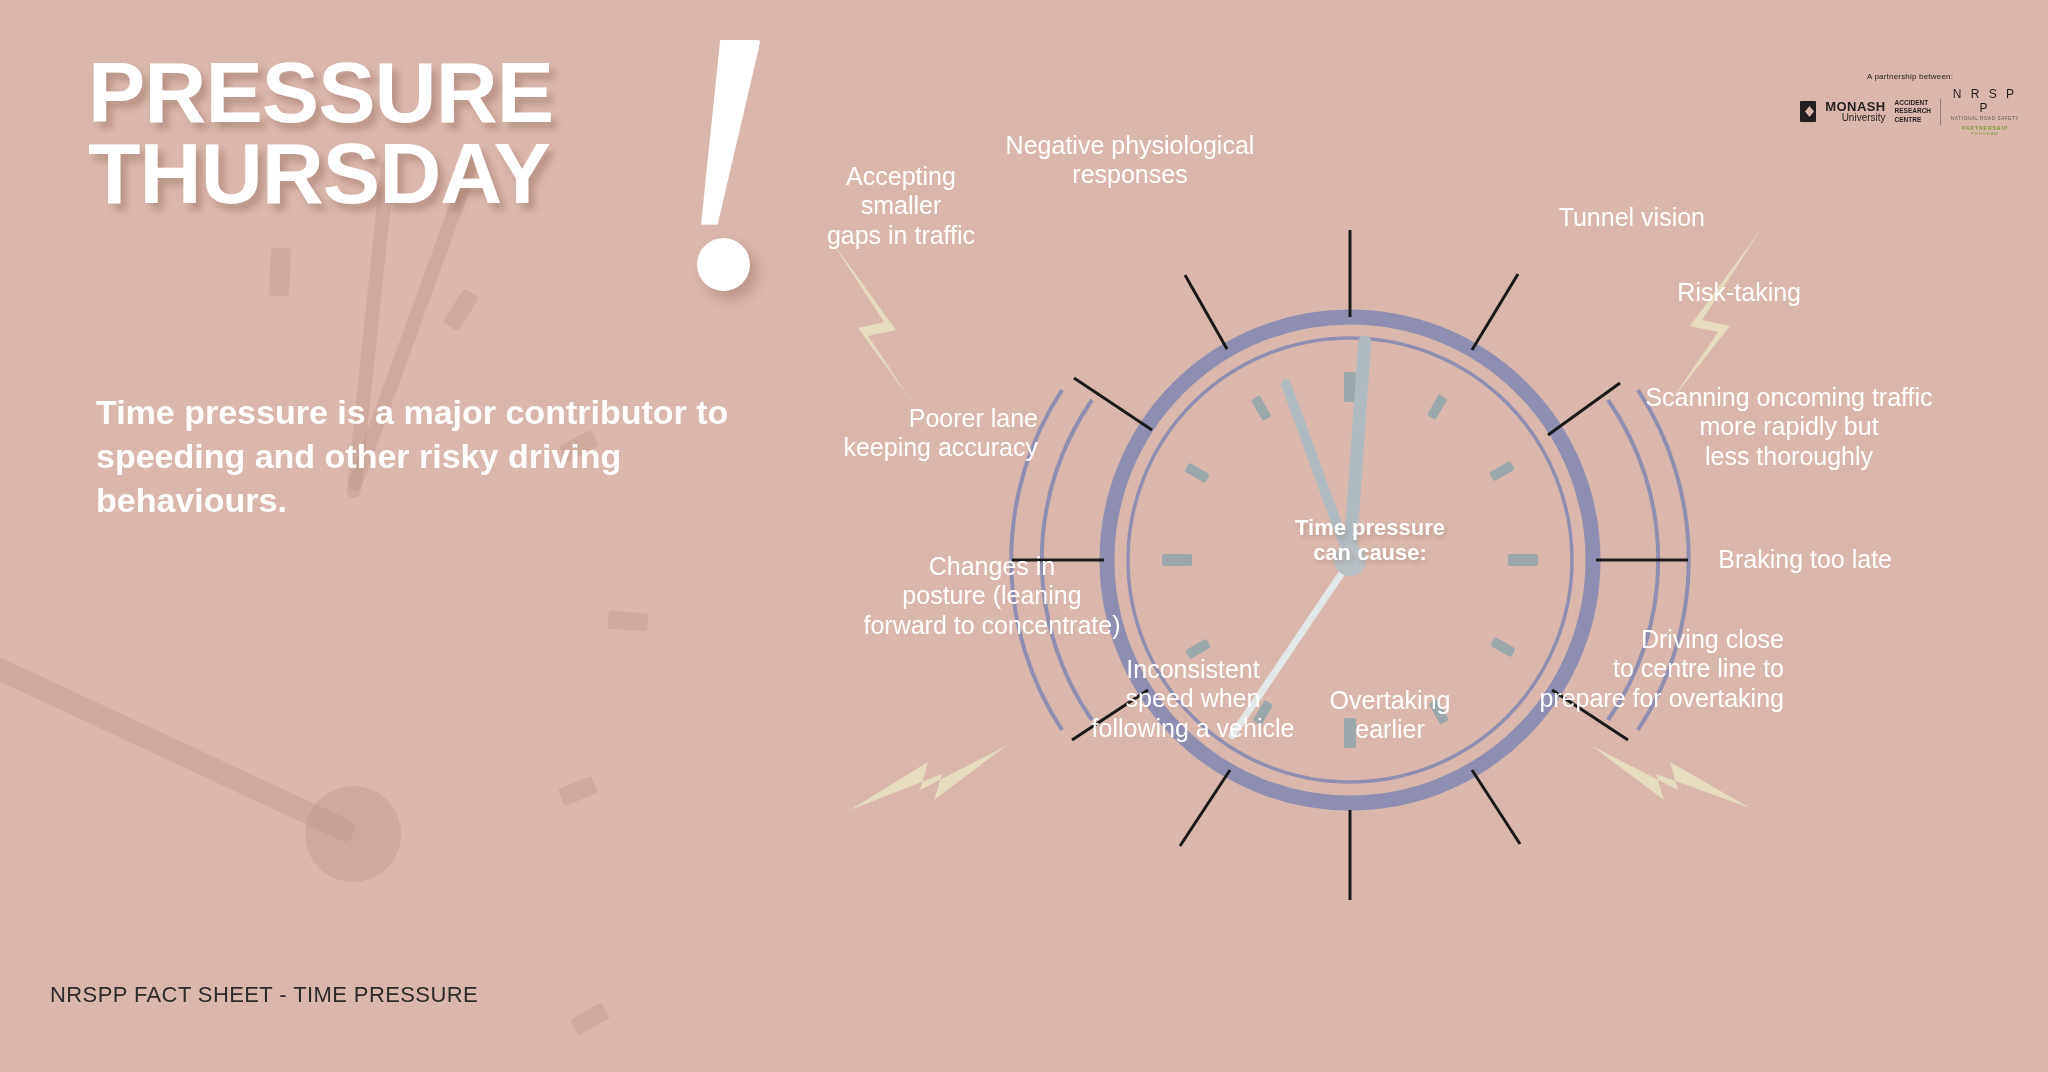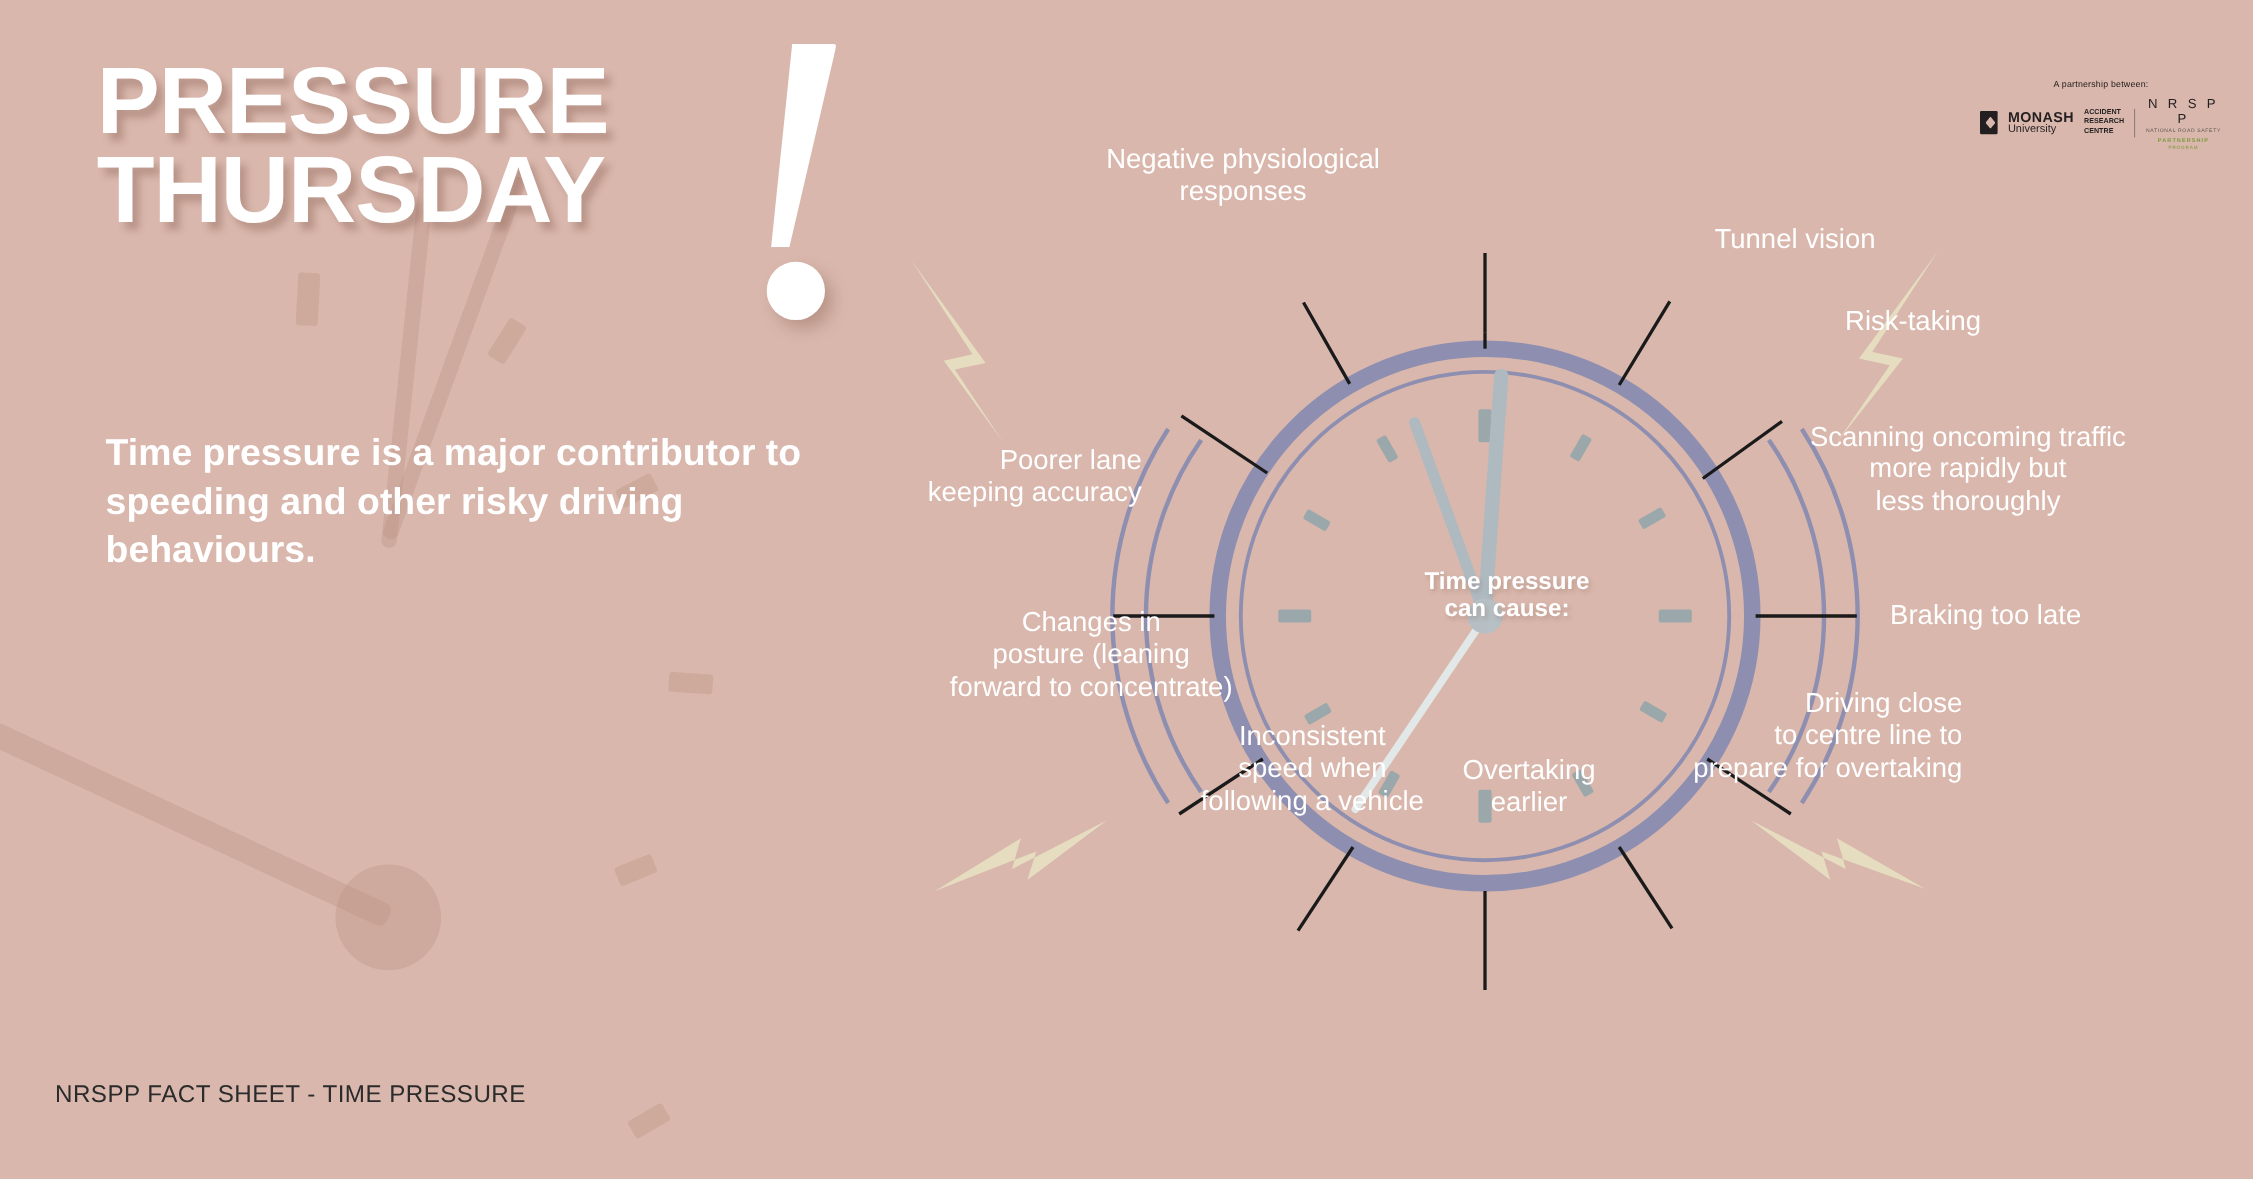--- a/index.html
+++ b/index.html
@@ -67,21 +67,21 @@
   }
   .logo-row{display:flex;align-items:center;justify-content:center;gap:9px;}
   .monash-shield{
     width:19px;height:21px;background:#231f20;
     display:inline-block;position:relative;border-radius:1px;
   }
   .monash-shield::after{
     content:"";position:absolute;left:5px;top:5px;width:9px;height:11px;
     background:#d9b7ac;clip-path:polygon(50% 0,100% 50%,50% 100%,0 50%);
   }
-  .monash-words{font-size:12px;line-height:1.0;color:#231f20;text-align:left;}
+  .monash-words{font-size:12px;line-height:1.0;color:#231f20;text-align:right;}
   .monash-words .m1{font-weight:bold;letter-spacing:.4px;font-size:13px;display:block;}
   .monash-words .m2{font-size:10px;display:block;}
   .arc-words{font-size:6.5px;line-height:1.25;color:#231f20;font-weight:bold;text-align:left;}
   .logo-div{width:1px;height:26px;background:#8e8078;}
   .nrspp{text-align:center;}
   .nrspp .n1{font-size:12px;letter-spacing:3px;color:#231f20;font-weight:500;display:block;}
   .nrspp .n2{font-size:4.6px;letter-spacing:.6px;color:#5d5750;display:block;margin-top:1px;}
   .nrspp .n3{font-size:5px;letter-spacing:1px;color:#7a9a3c;font-weight:bold;display:block;margin-top:4px;}
   .nrspp .n4{font-size:4.2px;letter-spacing:.8px;color:#7a9a3c;display:block;}
 
@@ -224,20 +224,22 @@
         <path d="M 1000 638 L 920 592 L 928 620 L 842 576 L 914 630 L 906 604 Z"></path>
       </g>
     </svg>
   </div>
 
   <div class="center-label">
     <div>Time pressure</div>
     <div>can cause:</div>
   </div>
 
+  <div class="callout c-center" style="left:806px;top:162px;width:190px;">Accepting smaller
+gaps in traffic</div>
 
   <div class="callout c-center" style="left:1000px;top:131px;width:260px;">Negative physiological
 responses</div>
 
   <div class="callout c-left" style="left:1485px;top:203px;width:220px;">Tunnel vision</div>
 
   <div class="callout c-left" style="left:1601px;top:278px;width:200px;">Risk-taking</div>
 
   <div class="callout c-center" style="left:1639px;top:383px;width:300px;">Scanning oncoming traffic
 more rapidly but

